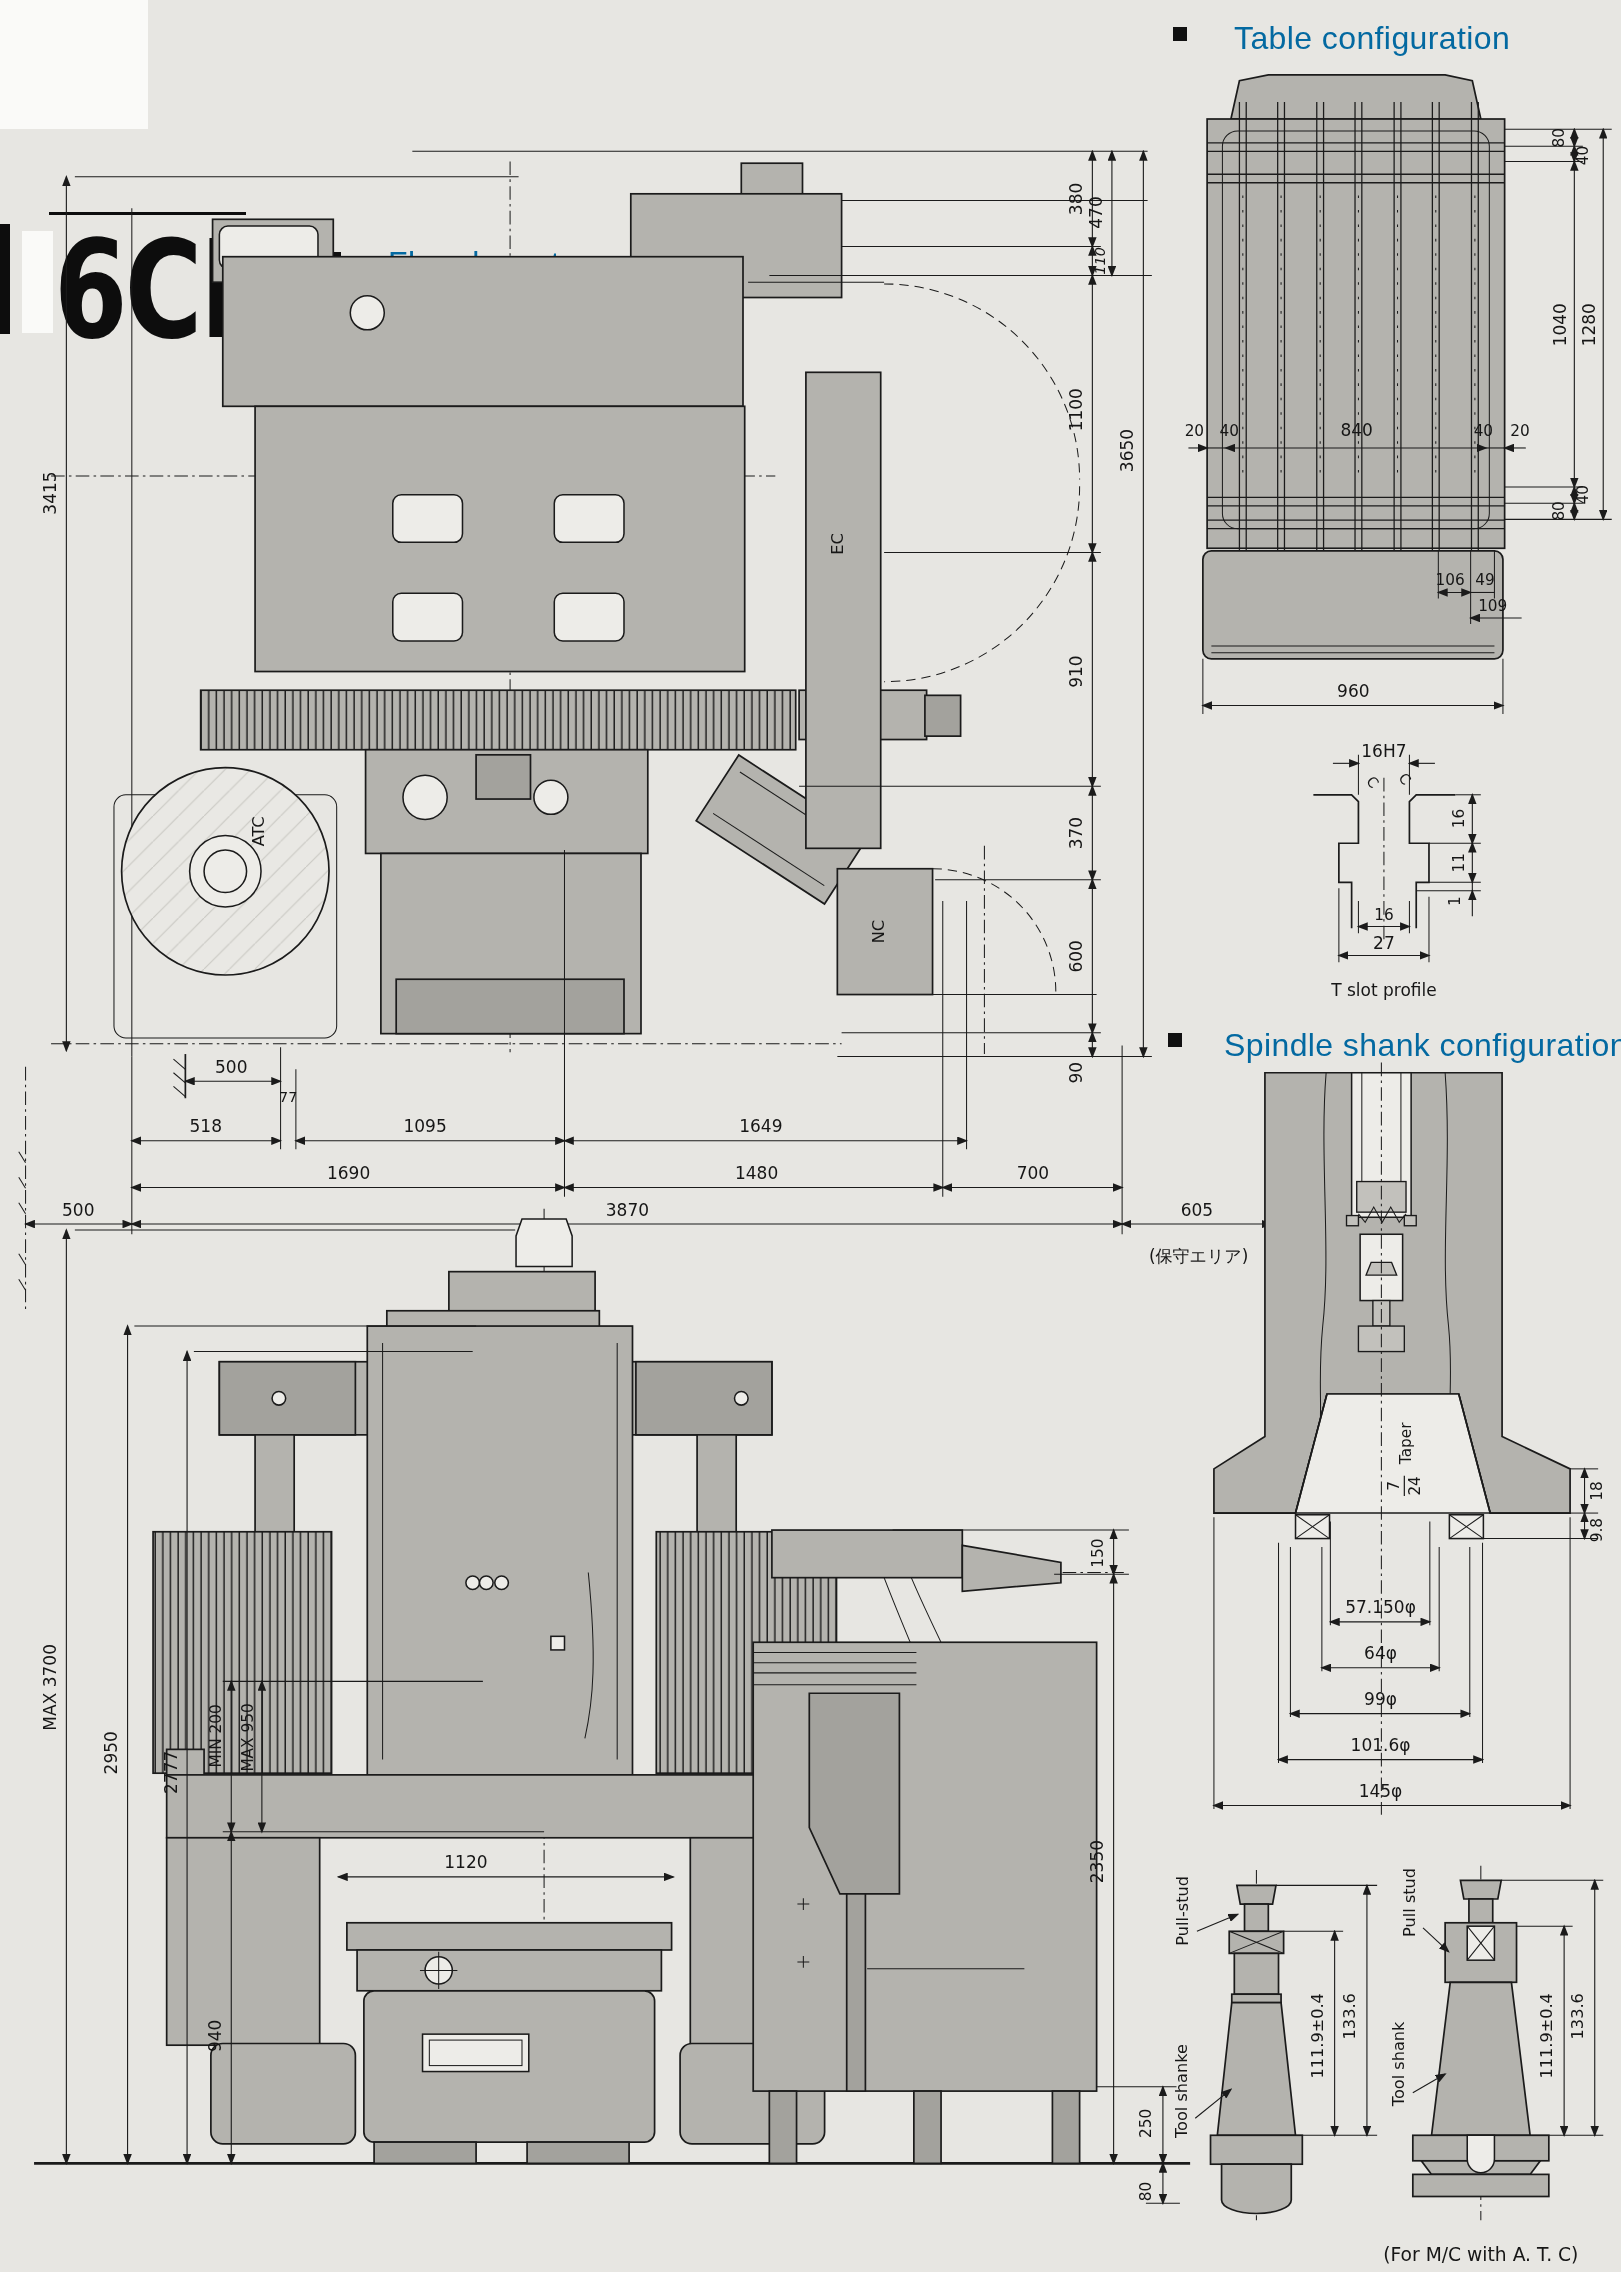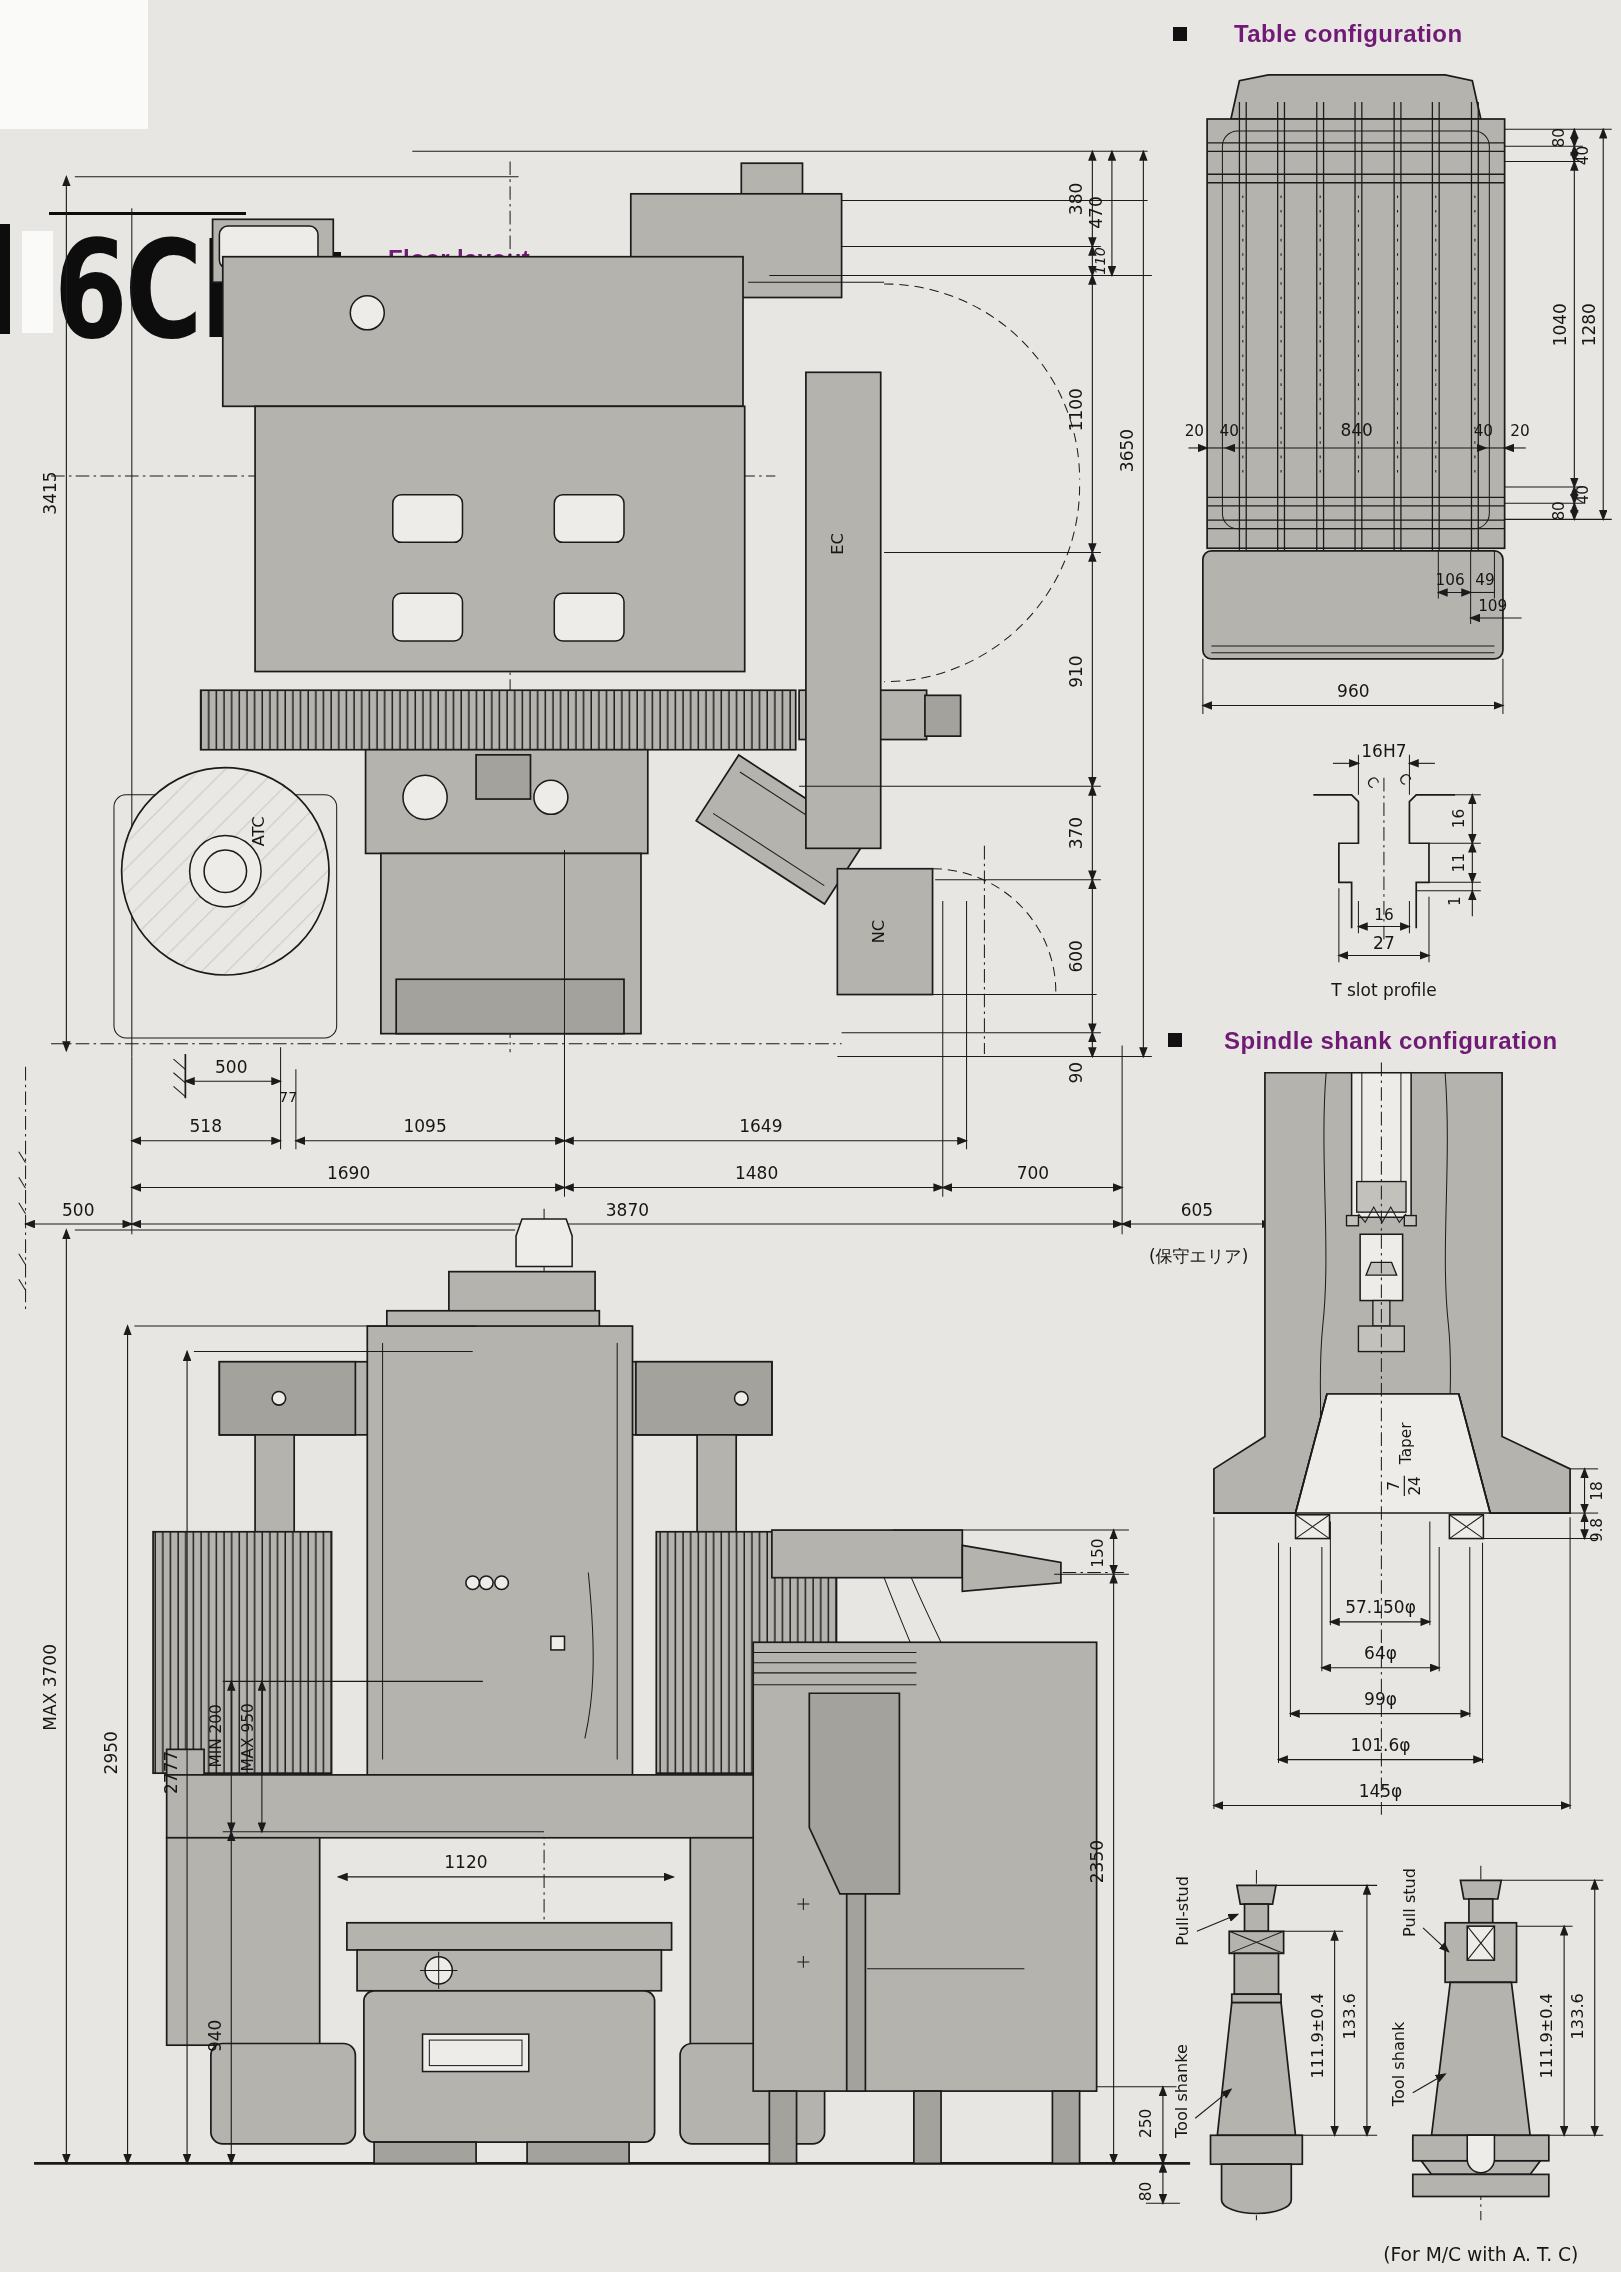--- a/index.html
+++ b/index.html
@@ -1,20 +1,20 @@
 <!DOCTYPE html>
 <html style="font-size:13.6px"><head>
 <meta charset="utf-8">
 <style>
   html,body{margin:0;padding:0;background:#cfcecb;}
   #page{position:relative;width:1622px;height:2273px;background:#e7e6e2;overflow:hidden;
         font-family:"Liberation Sans",sans-serif;color:#161616;}
   .abs{position:absolute;}
   .white{background:#fafaf8;}
-  .sec-title{font-family:"Liberation Sans",sans-serif;font-weight:bold;font-size:24px;color:#701a75;
+  .sec-title{font-family:"Liberation Sans",sans-serif;font-weight:normal;font-size:32px;color:#0369a1;
              letter-spacing:0.4px;white-space:nowrap;}
   .bullet{width:13.6px;height:13.6px;background:#111;display:inline-block;}
   #logo{font-family:"DejaVu Sans",sans-serif;font-weight:900;font-size:129px;line-height:1;
         transform:scaleX(.82) scaleY(1.05);transform-origin:left top;color:#0d0d0d;letter-spacing:-3.4px;}
   svg text{font-family:"DejaVu Sans",sans-serif;fill:#161616;}
   .t20{font-size:20px;} .t18{font-size:18px;} .t17{font-size:17px;} .t22{font-size:22px;} .t19{font-size:19px;}
   .go{fill:#b4b3ae;stroke:#1b1b1b;stroke-width:2;}
   .go2{fill:#a3a29d;stroke:#1b1b1b;stroke-width:2;}
   .go3{fill:#c2c1bc;stroke:#1b1b1b;stroke-width:1.6;}
   .wo{fill:#edece8;stroke:#1b1b1b;stroke-width:1.8;}

